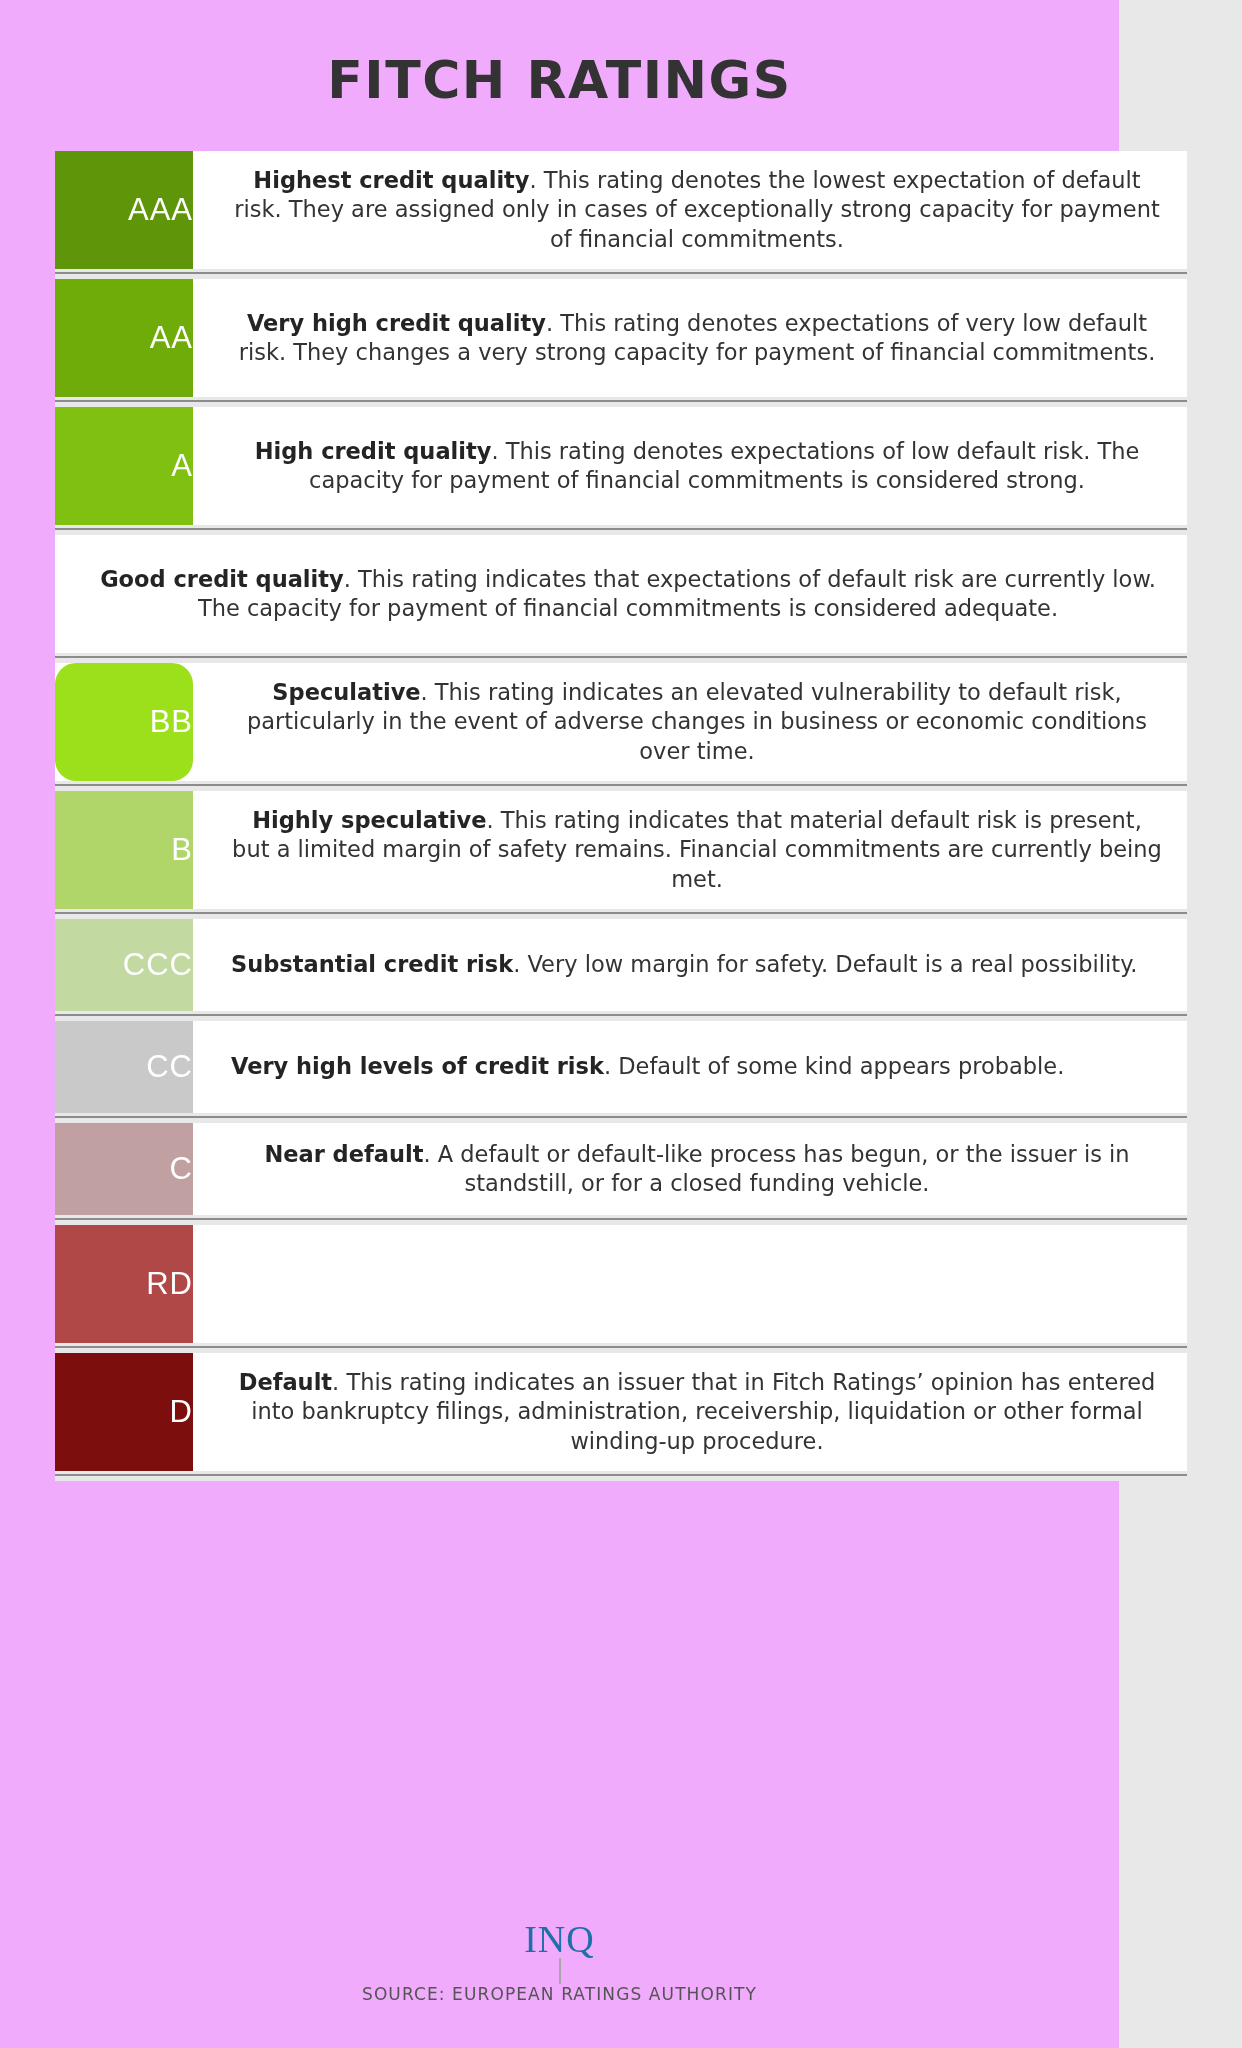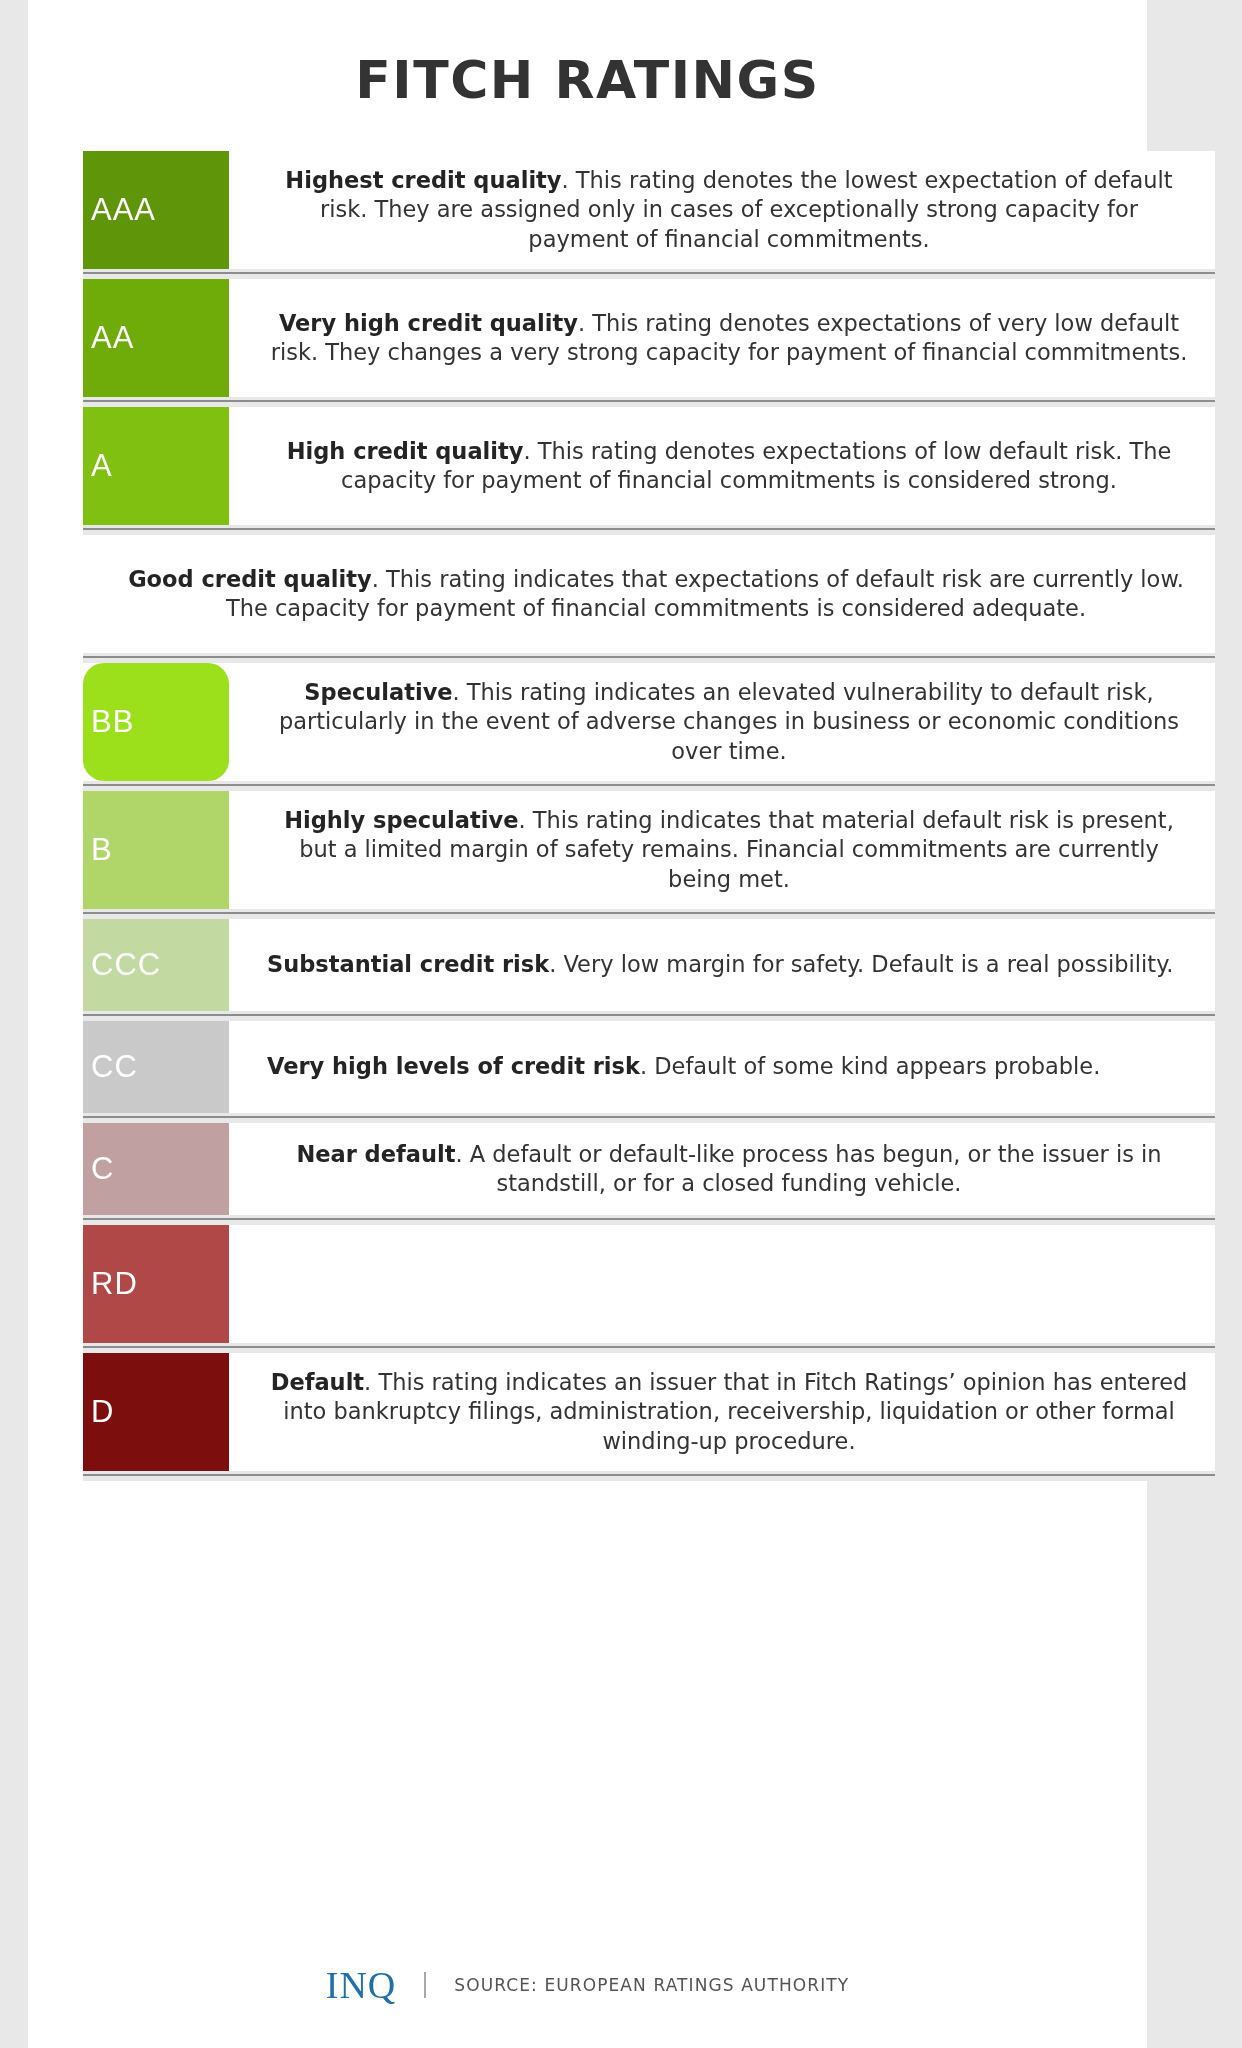--- a/index.html
+++ b/index.html
@@ -11,23 +11,22 @@
     height: 2048px;
     background: #e8e8e8;
     font-family: "Liberation Sans", sans-serif;
     overflow: hidden;
   }
 
   .page {
     width: 1119px;
     height: 2048px;
     position: relative;
-    background: #ffffff;
+    background: #f0abfc;
     box-sizing: border-box;
-    margin-left: 28px;
   }
 
   .title {
     text-align: center;
     font-size: 52px;
     font-weight: bold;
     letter-spacing: 1.5px;
     color: #333333;
     padding-top: 52px;
     padding-bottom: 0px;
@@ -50,26 +49,25 @@
     background: #ffffff;
     width: 100%;
     box-sizing: border-box;
   }
 
   .swatch {
     width: 138px;
     flex: 0 0 138px;
     display: flex;
     align-items: center;
-    justify-content: flex-start;
+    justify-content: flex-end;
     color: #ffffff;
     font-size: 31px;
     letter-spacing: 1px;
     font-family: "Liberation Sans", sans-serif;
-    padding-left: 8px;
   }
 
   .desc {
     flex: 1 1 auto;
     padding: 0 24px 0 38px;
     display: flex;
     align-items: center;
     box-sizing: border-box;
   }
 
@@ -108,20 +106,21 @@
 
   .footer {
     position: absolute;
     left: 0;
     right: 0;
     bottom: 44px;
     display: flex;
     align-items: center;
     justify-content: center;
     gap: 0px;
+    flex-direction: column;
   }
 
   .footer-logo {
     font-family: "Liberation Serif", serif;
     font-size: 38px;
     color: #1f6fa8;
     letter-spacing: 1px;
     line-height: 1;
   }
 

